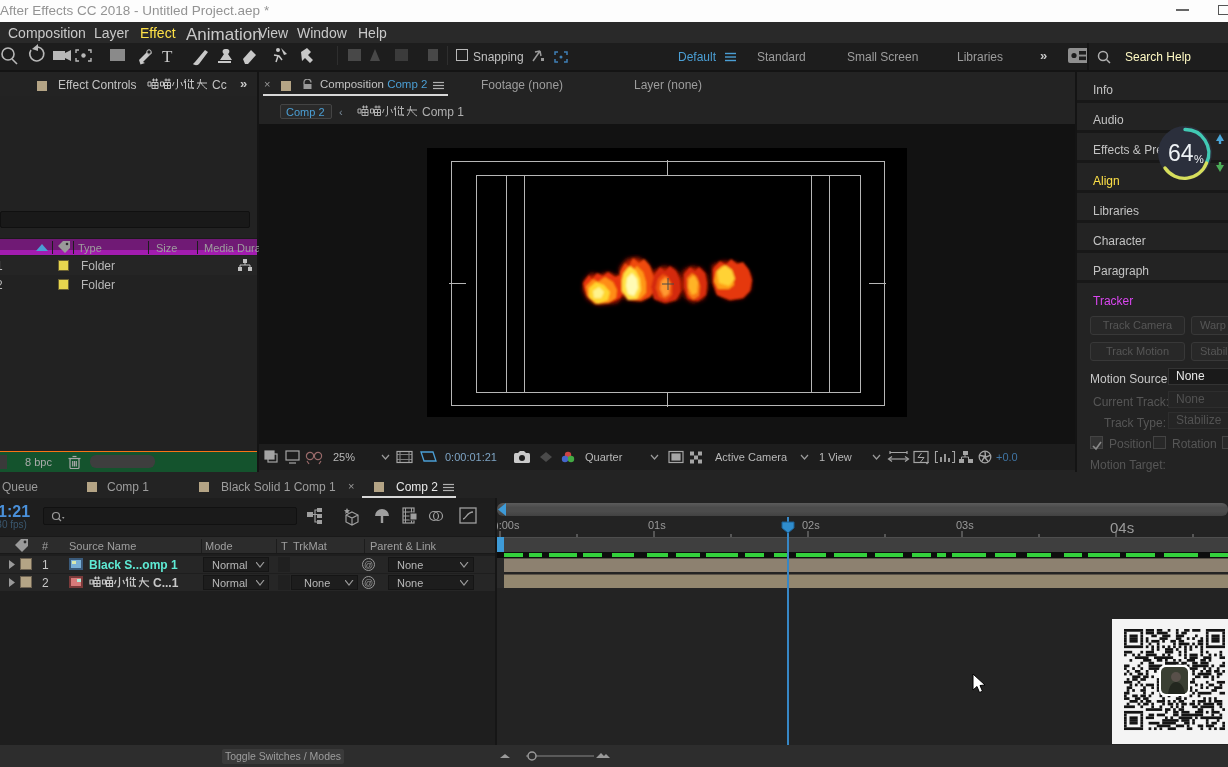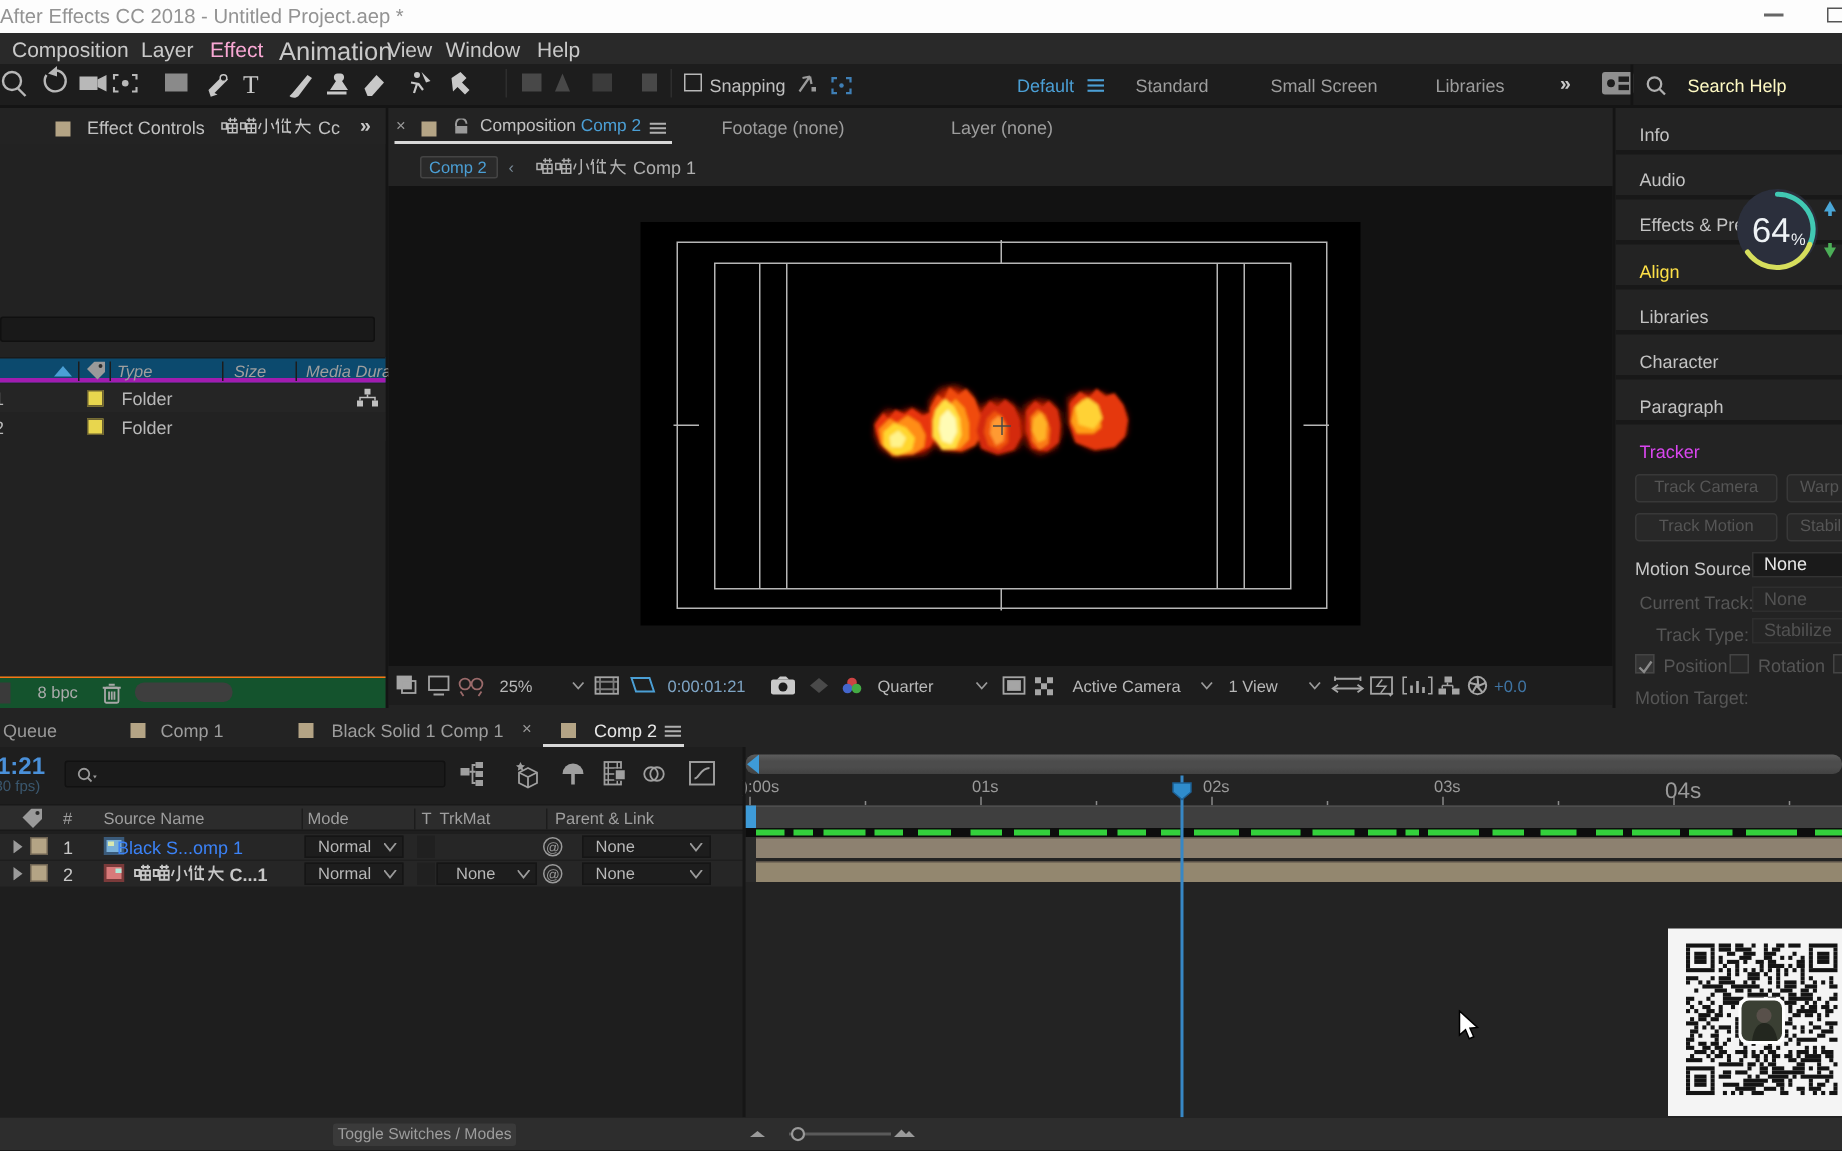--- a/index.html
+++ b/index.html
@@ -15,21 +15,21 @@
 
   <div class="abs" style="left:0;top:0;width:1228px;height:22px;background:#fdfdfd;">
     <div class="abs" style="left:0px;top:3px;font-size:13.5px;color:#939393;white-space:nowrap;">After Effects CC 2018 - Untitled Project.aep *</div>
     <div class="abs" style="left:1176px;top:9px;width:13px;height:2px;background:#666;"></div>
     <div class="abs" style="left:1218px;top:5px;width:12px;height:10px;border:1.5px solid #555;"></div>
   </div>
 
   <div class="abs" style="left:0;top:22px;width:1228px;height:21px;background:#292929;">
     <div class="abs txt" style="left:8px;top:3px;color:#c9c9c9;font-size:14px;">Composition</div>
     <div class="abs txt" style="left:94px;top:3px;color:#c9c9c9;font-size:14px;">Layer</div>
-    <div class="abs txt" style="left:140px;top:3px;color:#f9a8d4;font-size:14px;">Effect</div>
+    <div class="abs txt" style="left:140px;top:3px;color:#fde047;font-size:14px;">Effect</div>
     <div class="abs txt" style="left:186px;top:3px;color:#c9c9c9;font-size:17px;">Animation</div>
     <div class="abs txt" style="left:258px;top:3px;color:#c9c9c9;font-size:14px;">View</div>
     <div class="abs txt" style="left:297px;top:3px;color:#c9c9c9;font-size:14px;">Window</div>
     <div class="abs txt" style="left:358px;top:3px;color:#c9c9c9;font-size:14px;">Help</div>
   </div>
 
   <div class="abs" id="toolbar" style="left:0;top:43px;width:1228px;height:27px;background:#1d1d1d;">
     <svg class="abs" style="left:0;top:0;" width="440" height="27" viewBox="0 0 440 27">
       <g stroke="#b8b8b8" stroke-width="1.6" fill="none">
         <circle cx="8" cy="11" r="6"></circle>
@@ -130,21 +130,21 @@
           <path d="M30.5 1 v8 c0 1.5 -1 2 -2 2 M27 4 l-1.5 4 M34 4 l1.5 4" stroke="#c2c2c2" stroke-width="1.0" fill="none"></path>
           <path d="M38.5 1 l-1.5 4 M38.5 3 v8 M42 1 l-1 3 M42.5 3.5 h4.5 M44.5 1 v7 c0 2 1 2.5 2.5 2.5 M41.5 5 v5 h5.5" stroke="#c2c2c2" stroke-width="1.0" fill="none"></path>
           <path d="M50 5 h10 M53.5 1 c0 4 -1.5 8 -3.5 10 M53.5 4 c1.5 3 4.5 6 6.5 7" stroke="#c2c2c2" stroke-width="1.0" fill="none"></path>
         </svg>
         <div class="abs txt" style="left:212px;top:6px;color:#c2c2c2;">Cc</div>
       <div class="abs" style="left:240px;top:4px;color:#c8c8c8;font-size:13px;font-weight:bold;">»</div>
     </div>
 
     <div class="abs" style="left:0;top:139px;width:250px;height:17px;background:#191919;border:1px solid #101010;border-radius:2px;"></div>
 
-    <div class="abs" style="left:0;top:166px;width:257px;height:17px;background:#0c4a6e;border-top:1px solid #1a1a1a;border-bottom:3px solid #a21caf;font-style:italic;">
+    <div class="abs" style="left:0;top:166px;width:257px;height:17px;background:#701a75;border-top:1px solid #1a1a1a;border-bottom:5px solid #a21caf;">
       <svg class="abs" style="left:36px;top:5px;" width="12" height="8">
           <path d="M6 0 L12 7 L0 7 Z" fill="#4b9fd5"></path>
         </svg>
       <svg class="abs" style="left:57px;top:2px;" width="14" height="13">
           <path d="M1 5 L6 0 L13 0 L13 7 L8 12 L1 5 Z" fill="#9a9a9a"></path>
           <circle cx="10" cy="3" r="1.3" fill="#2c2c2c"></circle>
         </svg>
       <div class="abs txt" style="left:78px;top:3px;color:#9f9f9f;font-size:11px;">Type</div>
       <div class="abs txt" style="left:156px;top:3px;color:#9f9f9f;font-size:11px;">Size</div>
       <div class="abs txt" style="left:204px;top:3px;color:#9f9f9f;font-size:11px;">Media Durat</div>
@@ -513,21 +513,21 @@
       <svg class="abs" style="left:8px;top:4px;" width="8" height="9">
           <path d="M1 0 L7 4.5 L1 9 Z" fill="#9a9a9a"></path>
         </svg>
       <div class="abs" style="left:20px;top:2px;width:12px;height:12px;background:#b4a485;border:1px solid #6e6352;"></div>
       <div class="abs txt" style="left:42px;top:2px;color:#c8c8c8;">1</div>
       <svg class="abs" style="left:69px;top:2px;" width="14" height="12">
           <rect x="0" y="0" width="14" height="12" fill="#3a5a7a"></rect>
           <rect x="2" y="2" width="10" height="8" fill="#7ab0d8"></rect>
           <rect x="3" y="3" width="4" height="3" fill="#d8e8b0"></rect>
         </svg>
-      <div class="abs txt" style="left:78px;top:2px;color:#3b82f6;font-weight:normal;">Black S...omp 1</div>
+      <div class="abs txt" style="left:89px;top:2px;color:#5eead4;font-weight:bold;">Black S...omp 1</div>
       <div class="abs" style="left:203px;top:1px;width:66px;height:15px;background:#1d1d1d;border:1px solid #151515;color:#b8b8b8;font-size:11px;padding-left:8px;line-height:14px;">Normal</div>
       <svg class="abs" style="left:256px;top:6px;" width="10" height="6">
           <path d="M0 0 l4 5 4 -5" stroke="#9a9a9a" fill="none" stroke-width="1.2"></path>
         </svg>
       <div class="abs" style="left:278px;top:1px;width:12px;height:15px;background:#202020;"></div>
       <div class="abs" style="left:362px;top:2px;width:13px;height:13px;border:1.4px solid #9a9a9a;border-radius:50%;color:#9a9a9a;font-size:9px;text-align:center;line-height:12px;">@</div>
       <div class="abs" style="left:388px;top:1px;width:86px;height:15px;background:#1d1d1d;border:1px solid #151515;color:#b8b8b8;font-size:11px;padding-left:8px;line-height:14px;">None</div>
       <svg class="abs" style="left:460px;top:6px;" width="10" height="6">
           <path d="M0 0 l4 5 4 -5" stroke="#9a9a9a" fill="none" stroke-width="1.2"></path>
         </svg>

